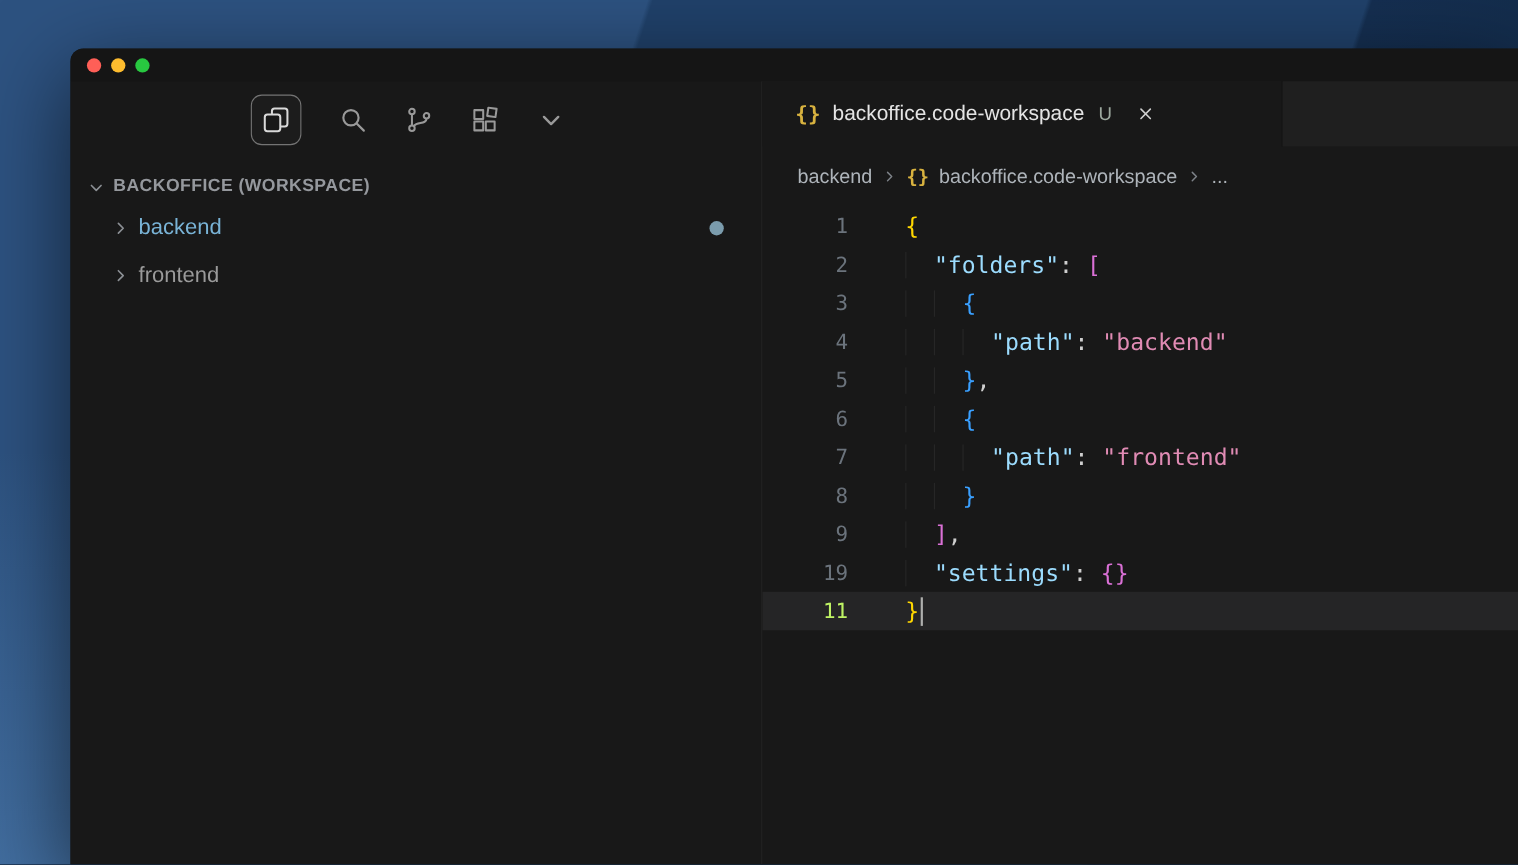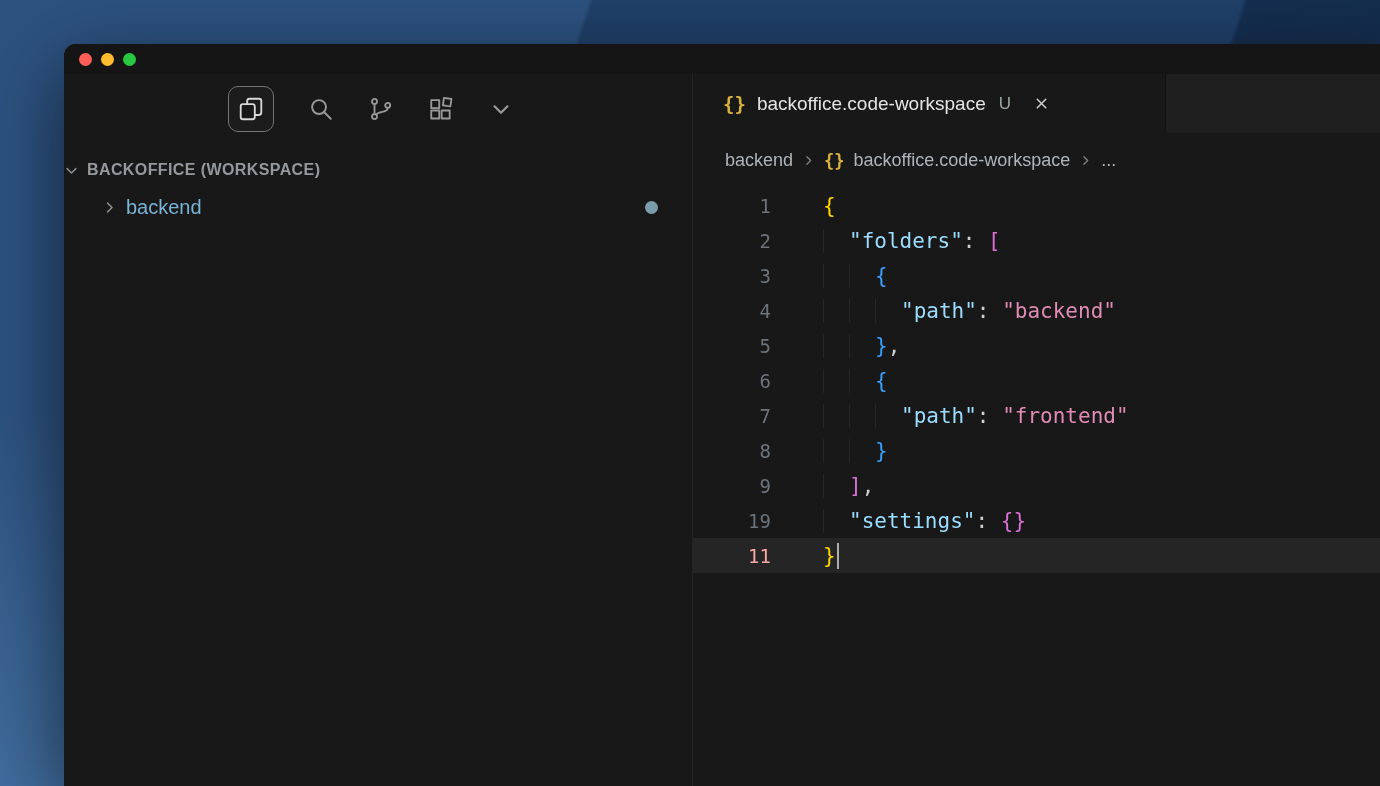--- a/index.html
+++ b/index.html
@@ -20,21 +20,21 @@
   .traffic { width:13px; height:13px; border-radius:50%; margin-right:9px; }
 
   .win-body { flex:1; display:flex; min-height:0; }
 
   
   .sidebar { width:628px; flex:0 0 auto; background:#181818; display:flex; flex-direction:column; }
   .act-row { height:70px; flex:0 0 auto; display:flex; align-items:center; padding-left:164px; gap:34px; }
   .act-icon { width:26px; height:26px; color:#999999; display:flex; align-items:center; justify-content:center; cursor:pointer; }
   .act-icon svg { width:26px; height:26px; display:block; }
   .act-icon.active { width:46px; height:46px; color:#d9d9d9; border:1px solid #747474; border-radius:10px; background:#1c1c1c; }
-  .section-header { margin-top:10px; height:32px; display:flex; align-items:center; 
+  .section-header { margin-top:10px; height:32px; display:flex; align-items:center; padding-left:16px;
     color:#95989d; font-size:16px; font-weight:bold; letter-spacing:.4px; cursor:pointer; }
   .section-header .chev { color:#8b8f94; margin-right:8px; display:flex; }
   .tree-row { height:43px; display:flex; align-items:center; padding-left:38px; font-size:20px; cursor:pointer; }
   .tree-row .chev { color:#8b8f94; margin-right:9px; display:flex; }
   .tree-dot { width:13px; height:13px; border-radius:50%; margin-left:auto; margin-right:34px; }
 
   
   .editor { flex:1; min-width:0; display:flex; flex-direction:column; background:#181818; border-left:1px solid #242424; }
   .tabstrip { height:59px; flex:0 0 auto; display:flex; background:#1f1f1f; }
   .tab { width:473px; flex:0 0 auto; background:#181818; display:flex; align-items:center;
@@ -48,21 +48,21 @@
   .breadcrumbs { height:55px; flex:0 0 auto; display:flex; align-items:center; padding-left:32px;
     font-size:18px; color:#aeb4ba; gap:9px; }
   .breadcrumbs .bc-sep { color:#7d8288; display:flex; }
   .breadcrumbs .bc-json { color:#d8b23f; font-family:"DejaVu Sans Mono",monospace; font-weight:bold; font-size:17px; }
   .bc-item { cursor:pointer; white-space:nowrap; }
 
   .code-area { flex:1; position:relative; overflow:hidden; }
   .code-line { display:flex; height:35px; align-items:center; font-family:"DejaVu Sans Mono",monospace; font-size:21px; }
   .code-line.active { background:#252526; }
   .line-num { width:78px; flex:0 0 auto; text-align:right; color:#6b737c; font-size:19px; }
-  .code-line.active .line-num { color:#fca5a5;text-align:right; }
+  .code-line.active .line-num { color:#bef264;text-align:right; }
   .line-body { padding-left:52px; display:flex; align-items:stretch; white-space:pre; }
   .indent-unit { display:inline-block; width:26px; border-left:1px solid #262626; }
   .tok { display:flex; align-items:center; }
   .cursor { width:2px; height:26px; background:#aeafad; margin-left:1px; align-self:center; }
 </style>
 </head>
 <body>
 
 <div class="screen">
   <div class="desktop"></div>
@@ -129,20 +129,28 @@
 
         <div>
             <div class="tree-row">
               <span class="chev">
                 <svg width="15" height="15" viewBox="0 0 24 24" fill="none" stroke="currentColor" stroke-width="2.4" stroke-linecap="round" stroke-linejoin="round">
                   <path d="M9 5 l7 7-7 7"></path>
                 </svg>
               </span>
               <span style="color: rgb(121, 179, 214);">backend</span>
               <span class="tree-dot" style="background: rgb(123, 156, 173);"></span>
+            </div>
+            <div class="tree-row">
+              <span class="chev">
+                <svg width="15" height="15" viewBox="0 0 24 24" fill="none" stroke="currentColor" stroke-width="2.4" stroke-linecap="round" stroke-linejoin="round">
+                  <path d="M9 5 l7 7-7 7"></path>
+                </svg>
+              </span>
+              <span style="color: rgb(154, 154, 154);">frontend</span>
             </div>
           </div>
       </div>
 
       <div class="editor">
 
         <div class="tabstrip">
           <div class="tab">
             <span class="tab-icon">{}</span>
             <span class="tab-label">backoffice.code-workspace</span>

